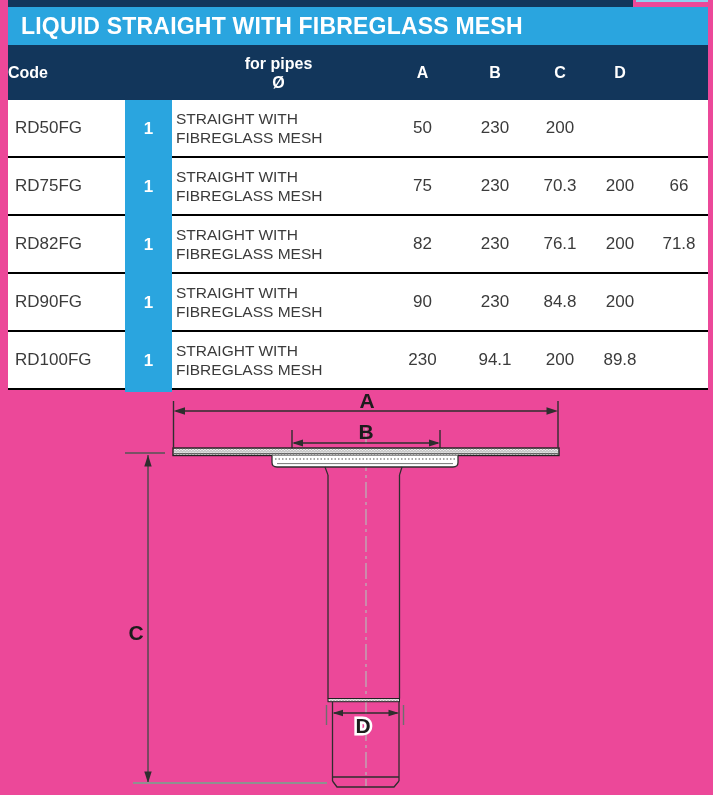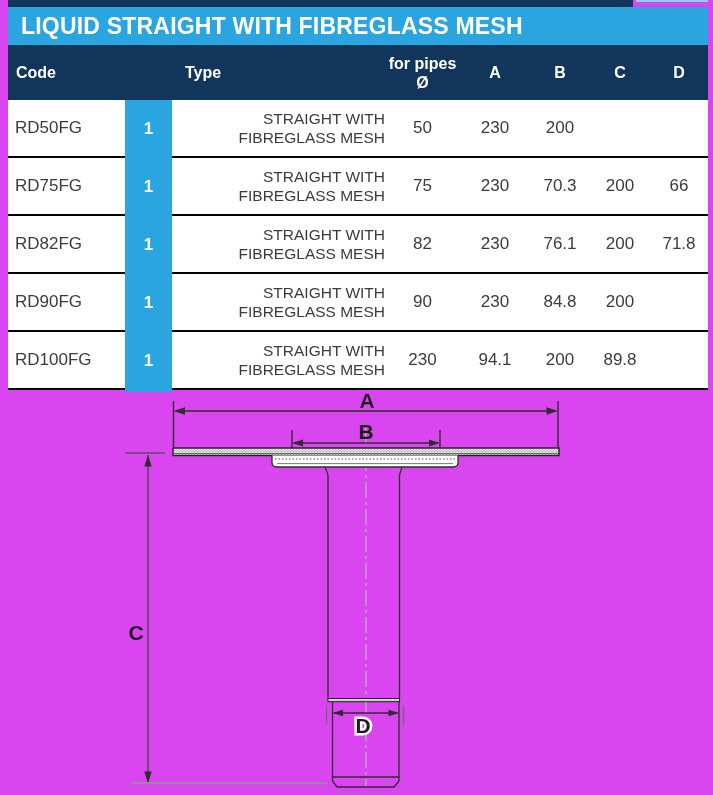--- a/index.html
+++ b/index.html
@@ -1,40 +1,40 @@
 <!DOCTYPE html>
 <html><head>
 <meta charset="utf-8">
 <style>
   html,body{margin:0;padding:0;background:#ffffff;}
   .page{
-    position:relative;width:713px;height:795px;background:#d946ef;
+    position:relative;width:713px;height:795px;background:#ec4899;
     font-family:"Liberation Sans",sans-serif;overflow:hidden;
   }
   .top-strip{position:absolute;left:8px;top:0;width:625px;height:7px;background:#12365B;}
   .top-right-line{position:absolute;left:636px;top:0;width:72px;height:2px;background:#8fd0ef;}
   .title-bar{
     position:absolute;left:8px;top:7px;width:700px;height:38px;background:#2AA5DF;
     color:#fff;display:flex;align-items:center;padding-left:13px;box-sizing:border-box;
     font-weight:bold;font-size:23px;letter-spacing:.2px;white-space:nowrap;
   }
   .grid-cols{display:grid;grid-template-columns:117px 47px 213px 75px 70px 60px 60px 58px;}
   .thead{
     position:absolute;left:8px;top:45px;width:700px;height:55px;background:#12365B;
     color:#fff;font-weight:bold;font-size:16px;
   }
   .thead .cell{display:flex;align-items:center;justify-content:center;text-align:center;line-height:19px;}
-  .thead .cell.h-code{justify-content:flex-start;padding-left:8px;}
+  .thead .cell.h-code{justify-content:flex-start;}
   .thead .cell.h-type{justify-content:flex-start;padding-left:13px;}
   .tbody{position:absolute;left:8px;top:100px;width:700px;}
   .row{height:58px;box-sizing:border-box;border-bottom:2px solid #000000;color:#3b3b3b;background:#fff;}
   .row .cell{display:flex;align-items:center;justify-content:center;font-size:17px;}
   .row .cell.c-code{justify-content:flex-start;padding-left:7px;}
   .row .cell.c-type{
-    flex-direction:column;align-items:flex-end;justify-content:center;
+    flex-direction:column;align-items:flex-start;justify-content:center;
     padding-left:4px;font-size:15.5px;line-height:19px;
   }
   .badge-stripe{
     position:absolute;left:125px;top:100px;width:47px;height:292px;background:#2AA5DF;z-index:2;
   }
   .badge-num{height:58px;display:flex;align-items:center;justify-content:center;
     color:#fff;font-weight:bold;font-size:17px;}
   svg.diagram{position:absolute;left:0;top:393px;}
   .dim-label{font-family:"Liberation Sans",sans-serif;font-weight:bold;font-size:21px;fill:#1c1c1c;}
   .halo{paint-order:stroke;stroke:#ffffff;stroke-width:5px;}
@@ -47,21 +47,20 @@
   <div class="top-strip"></div>
   <div class="top-right-line"></div>
 
   <div class="title-bar">
     <span>LIQUID STRAIGHT WITH FIBREGLASS MESH</span>
   </div>
 
   <div class="thead grid-cols">
     <div class="cell h-code">Code</div>
     <div class="cell"></div>
-    <div class="cell h-type">Type</div>
     <div class="cell">
       <div>
         <span>for pipes</span><br>
         <span>Ø</span>
       </div>
     </div>
     <div class="cell">A</div>
     <div class="cell">B</div>
     <div class="cell">C</div>
     <div class="cell">D</div>

